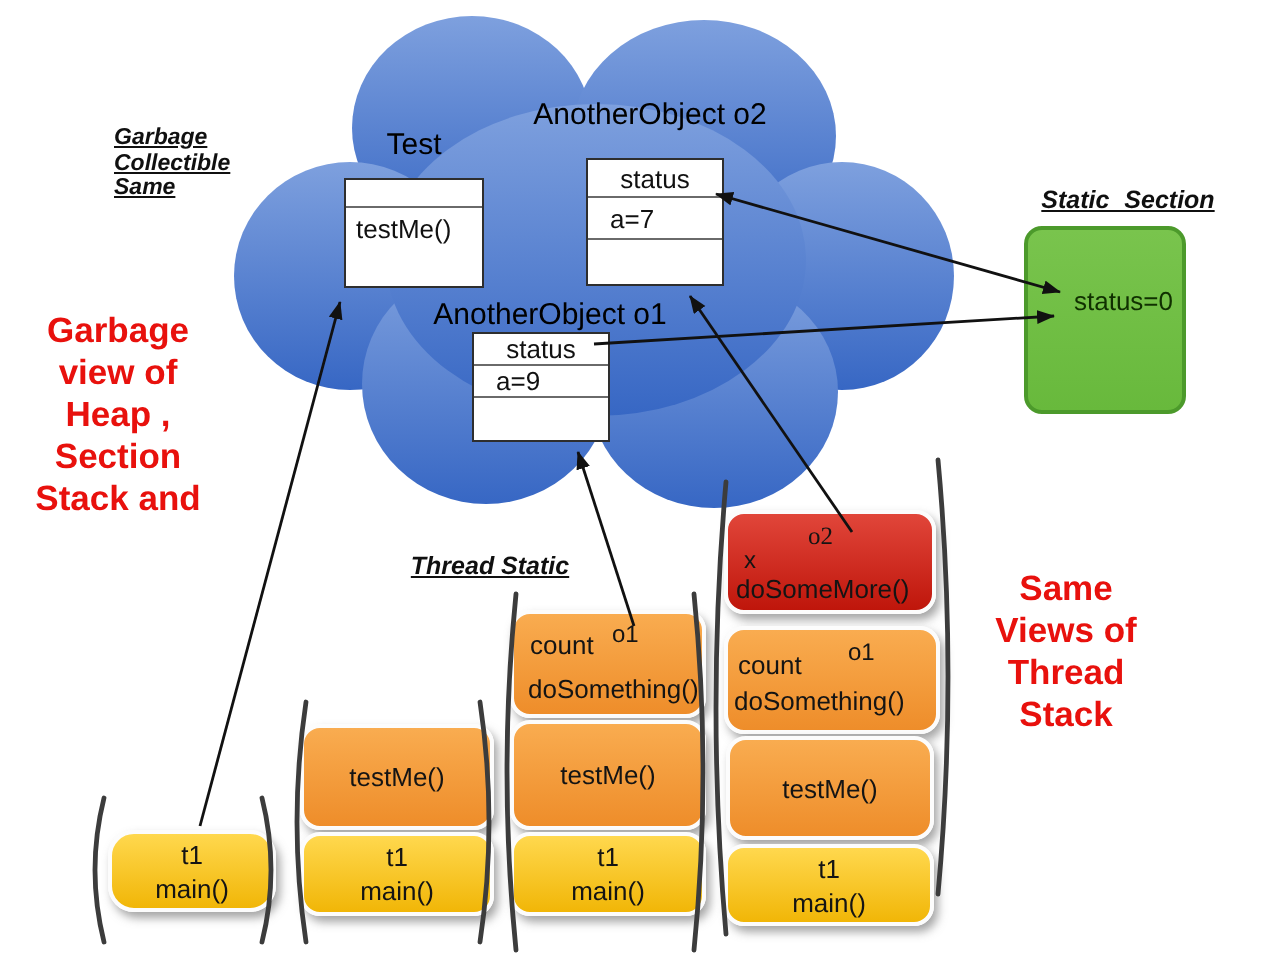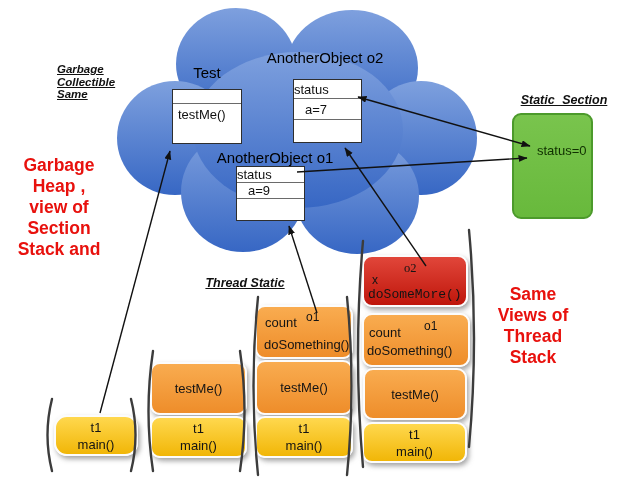--- a/index.html
+++ b/index.html
@@ -4,27 +4,27 @@
 <style>
   html,body{margin:0;padding:0;background:#fff;}
   #canvas{position:relative;width:640px;height:480px;background:#ffffff;overflow:hidden;
           font-family:"Liberation Sans",sans-serif;color:#111;}
   svg.layer{position:absolute;left:0;top:0;pointer-events:none;}
 
   
   .uml-box{position:absolute;background:#fff;border:1px solid #2e2e2e;display:flex;flex-direction:column;box-sizing:border-box;}
   .uml-row{border-top:1px solid #6a6a6a;font-size:13px;display:flex;align-items:center;box-sizing:border-box;}
   .uml-row:first-child{border-top:none;}
-  .uml-row.center{}
+  .uml-row.center{justify-content:center;}
   .uml-row.pad{padding-left:11px;}
   .grow{flex:1;}
   .obj-label{position:absolute;font-size:15px;text-align:center;color:#000000;}
 
   
-  .green-box{position:absolute;left:512px;top:113px;width:81px;height:106px;background:linear-gradient(180deg,#79C44D,#68B93C);
+  .green-box{position:absolute;left:512px;top:113px;width:81px;height:94px;background:linear-gradient(180deg,#79C44D,#68B93C);
              border:2px solid #4C9A2B;border-radius:9px;box-sizing:border-box;}
   .green-box span{position:absolute;left:23px;top:28px;font-size:13px;color:#103000;}
 
   
   .frame{position:absolute;border:2px solid #fcfcfc;border-radius:10px;box-sizing:border-box;
          box-shadow:2px 3px 5px rgba(105,105,105,.6);font-size:13px;color:#141414;}
   .frame.orange{background:linear-gradient(180deg,#F9AC50,#EE8D2A);}
   .frame.yellow{background:linear-gradient(180deg,#FFD84E,#F1B607);}
   .frame.red{background:linear-gradient(180deg,#E1463A,#BF160B);}
   .frame.ctr{display:flex;flex-direction:column;align-items:center;justify-content:center;line-height:17px;}
@@ -58,22 +58,22 @@
   </svg>
 
   <div class="slide-label" style="left:57px;top:63px;width:70px;font-size:11.5px;line-height:12.5px;">
     <div>Garbage</div>
     <div>Collectible</div>
     <div>Same</div>
   </div>
 
   <div class="red-note" style="left:5px;top:155px;width:108px;">
     <div>Garbage</div>
+    <div>view of</div>
     <div>Heap ,</div>
-    <div>view of</div>
     <div>Section</div>
     <div>Stack and</div>
   </div>
 
   <div class="red-note" style="left:482px;top:284px;width:102px;">
     <div>Same</div>
     <div>Views of</div>
     <div>Thread</div>
     <div>Stack</div>
   </div>
@@ -137,21 +137,21 @@
     <span>testMe()</span>
   </div>
   <div class="frame yellow ctr" style="left:255px;top:416px;width:98px;height:42px;">
     <span>t1</span>
     <span>main()</span>
   </div>
 
   <div class="frame red" style="left:362px;top:255px;width:106px;height:52px;">
     <span class="fl" style="left:8px;top:16px;font-size:12px;">x</span>
     <span class="fl" style="left:40px;top:4px;font-size:12.5px;font-family:Liberation Serif, serif;">o2</span>
-    <span class="fl" style="left:4px;top:30px;font-family:Liberation Mono, monospace;">doSomeMore()</span>
+    <span class="fl" style="left:4px;top:30px;">doSomeMore()</span>
   </div>
   <div class="frame orange" style="left:362px;top:313px;width:108px;height:54px;">
     <span class="fl" style="left:5px;top:10px;">count</span>
     <span class="fl" style="left:60px;top:4px;font-size:12px;">o1</span>
     <span class="fl" style="left:3px;top:28px;">doSomething()</span>
   </div>
   <div class="frame orange ctr" style="left:363px;top:368px;width:104px;height:52px;">
     <span>testMe()</span>
   </div>
   <div class="frame yellow ctr" style="left:362px;top:422px;width:105px;height:41px;">

